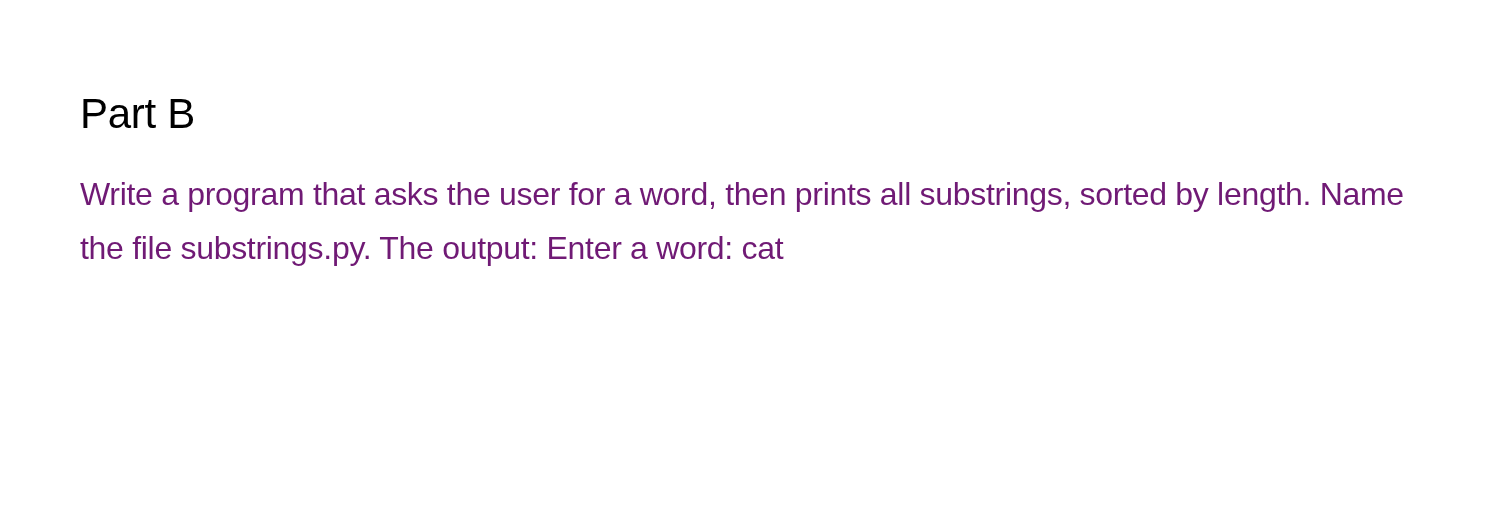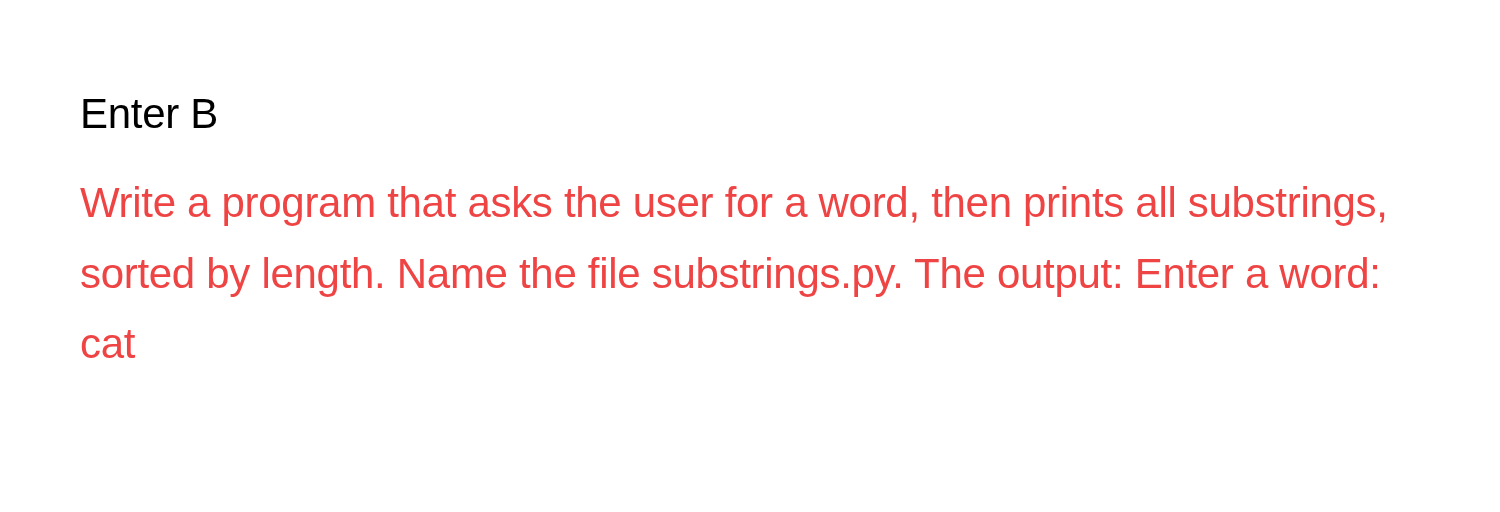--- a/index.html
+++ b/index.html
@@ -15,25 +15,25 @@
       padding: 90px 80px 0 80px;
     }
     .heading {
       font-size: 42px;
       font-weight: 400;
       color: #000000;
       margin-bottom: 30px;
       letter-spacing: -0.3px;
     }
     .body-text {
-      font-size: 42px;
+      font-size: 32px;
       font-weight: 400;
-      color: #ef4444;
+      color: #701a75;
       line-height: 1.68;
       letter-spacing: -0.3px;
       max-width: 1340px;
     }
   </style>
 </head>
 <body>
 
-<div class="heading">Enter B</div>
+<div class="heading">Part B</div>
 <div class="body-text">Write a program that asks the user for a word, then prints all substrings, sorted by length. Name the file substrings.py. The output: Enter a word: cat</div>
 
 </body></html>

